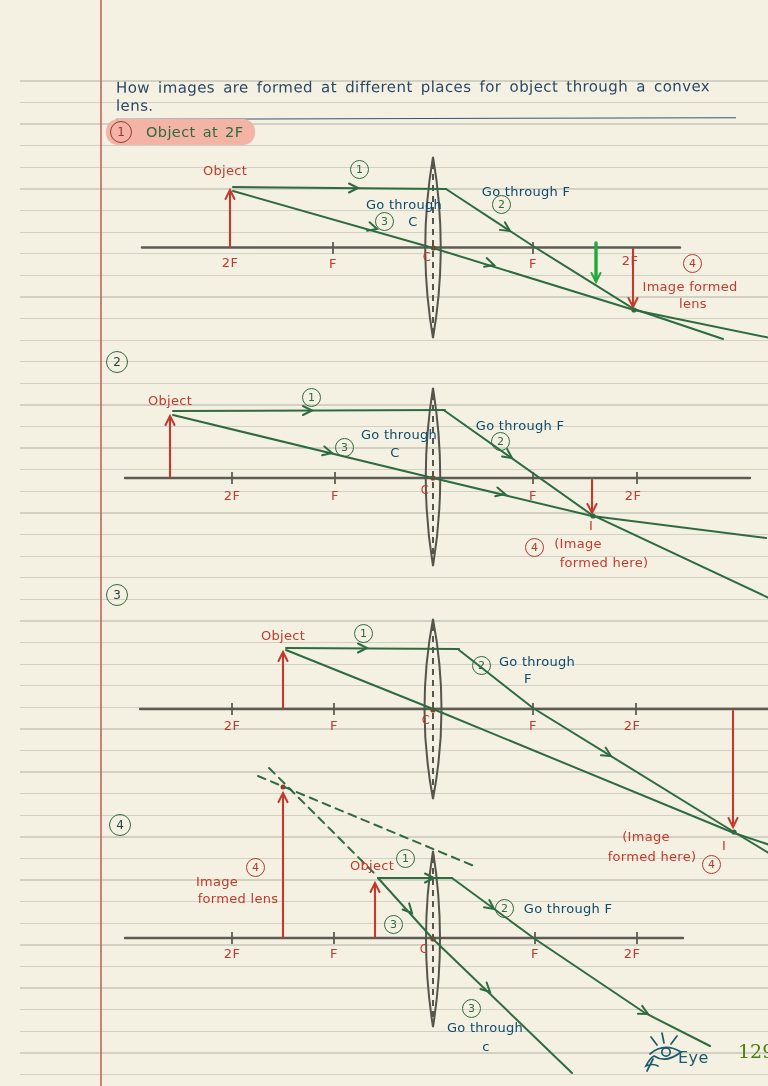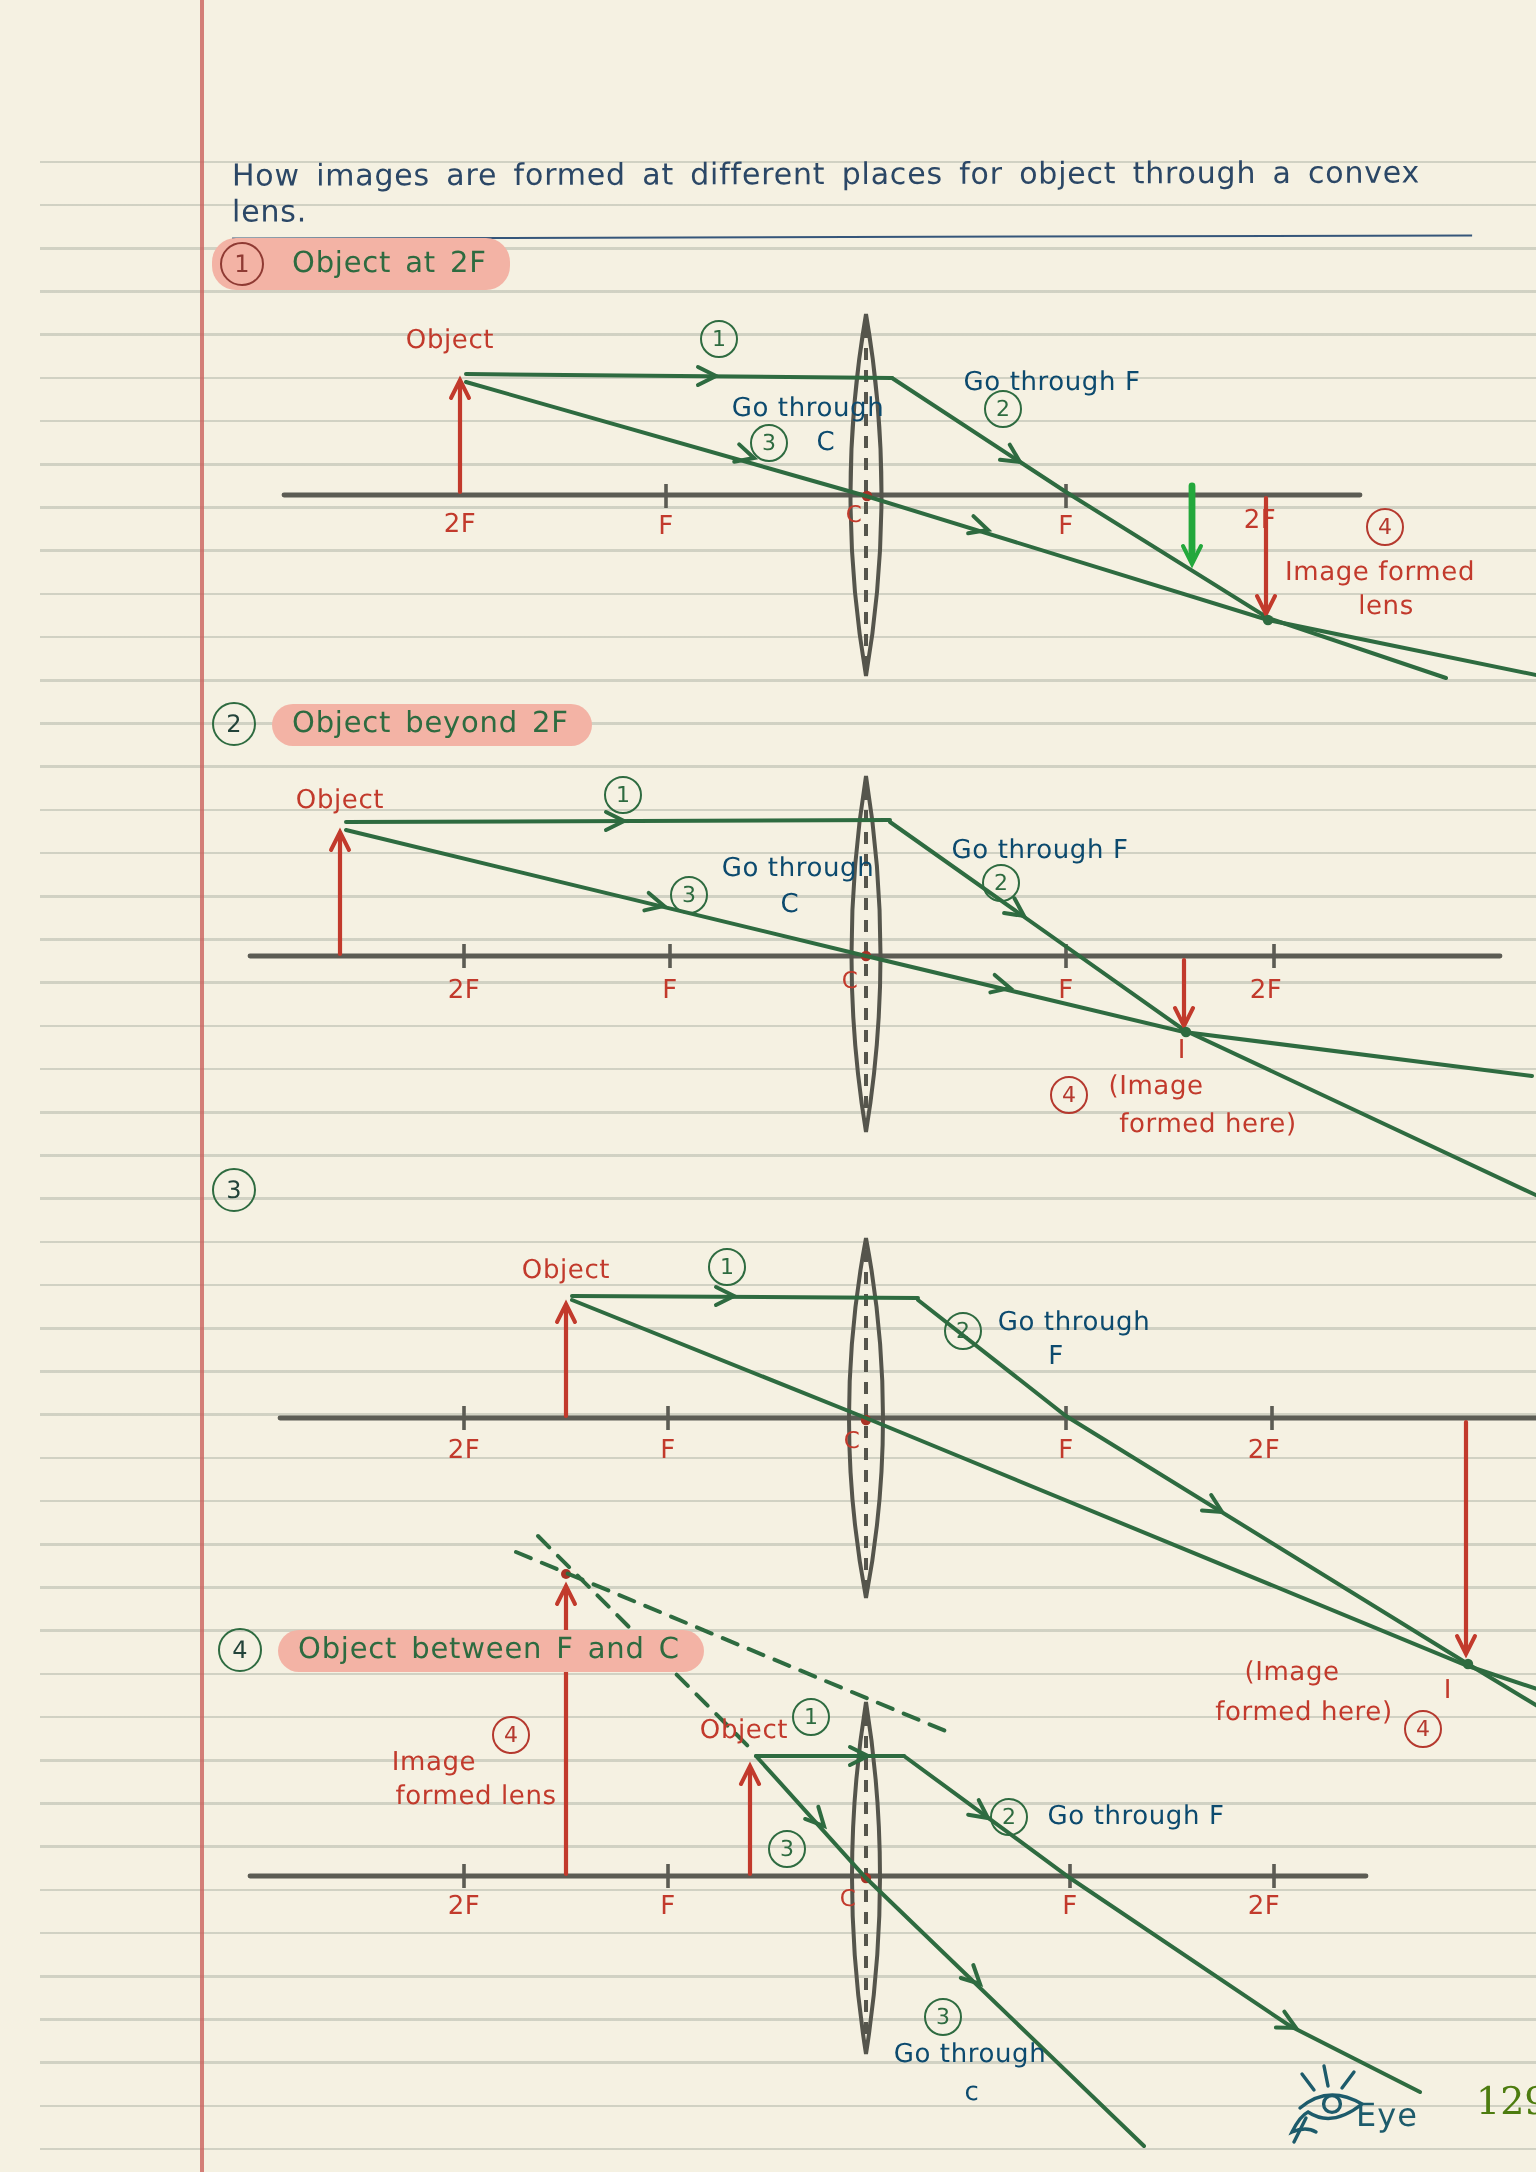--- a/index.html
+++ b/index.html
@@ -173,28 +173,26 @@
   </svg>
 
   <div class="title">How images are formed at different places for object through a convex lens.</div>
 
   <div class="sec first" style="left:86px;top:119px;">
     <span class="scircle">1</span>
     <span class="pill">Object at 2F</span>
   </div>
   <div class="sec" style="left:86px;top:351px;">
     <span class="scircle">2</span>
-    <span class="pill">Object beyond 2F</span>
   </div>
   <div class="sec" style="left:86px;top:584px;">
     <span class="scircle">3</span>
   </div>
   <div class="sec" style="left:89px;top:814px;">
     <span class="scircle">4</span>
-    <span class="pill">Object between F and C</span>
   </div>
 
   <div class="lbl red" style="left:205px;top:163px;">Object</div>
   <div class="cnum" style="left:330px;top:160px;">1</div>
   <div class="lbl green" style="left:384px;top:197px;">Go through</div>
   <div class="cnum" style="left:355px;top:212px;">3</div>
   <div class="lbl green" style="left:393px;top:214px;">C</div>
   <div class="lbl green" style="left:506px;top:184px;">Go through F</div>
   <div class="cnum" style="left:472px;top:195px;">2</div>
   <div class="lbl red" style="left:210px;top:255px;">2F</div>

